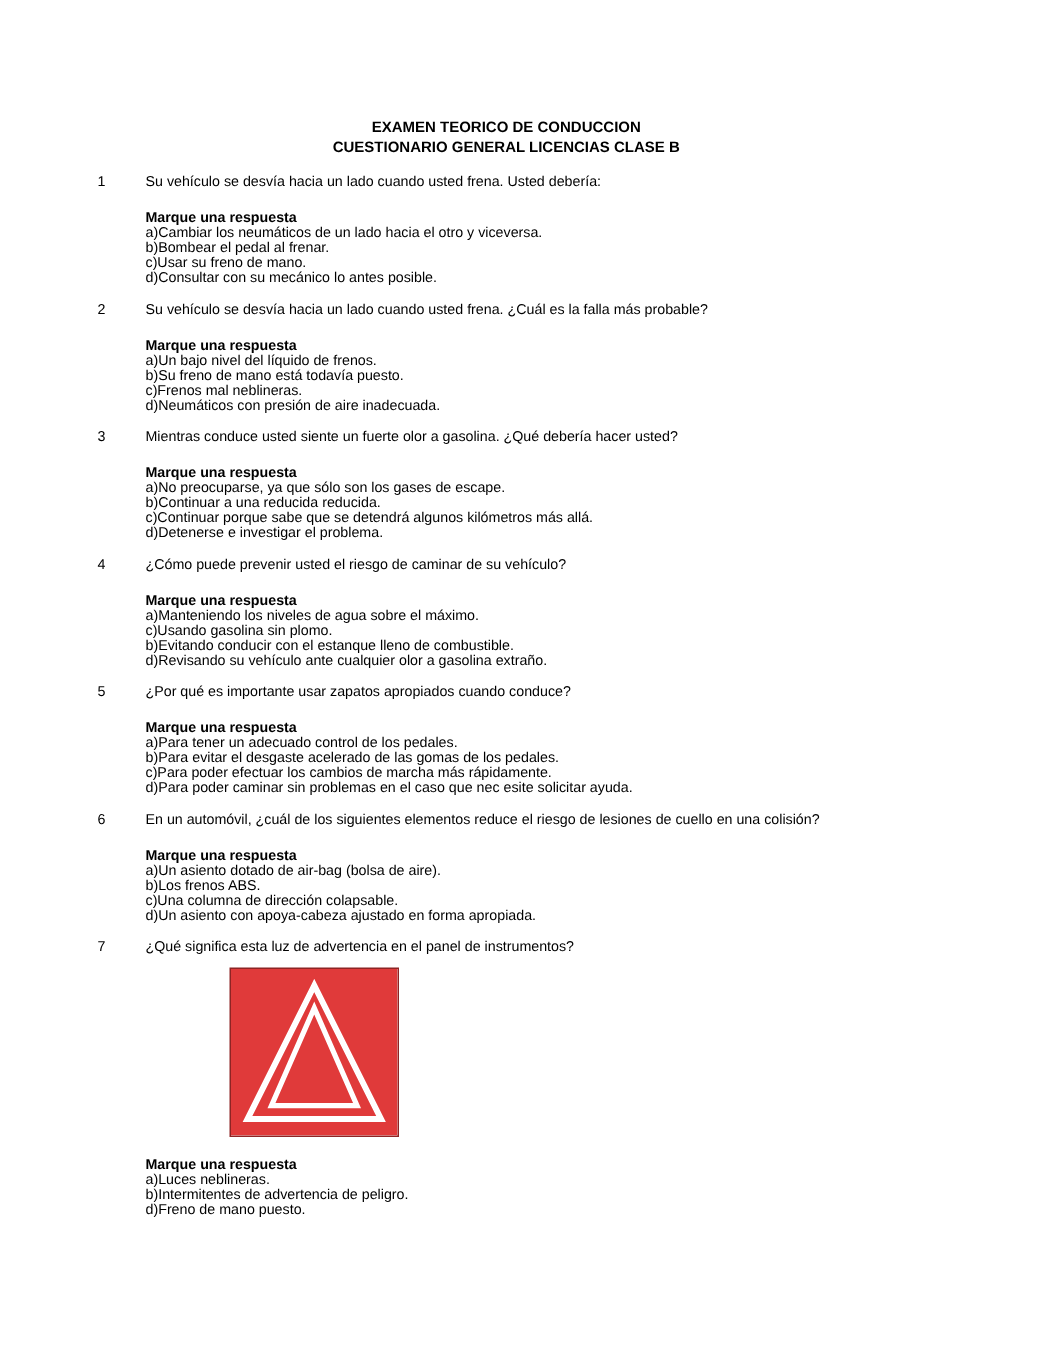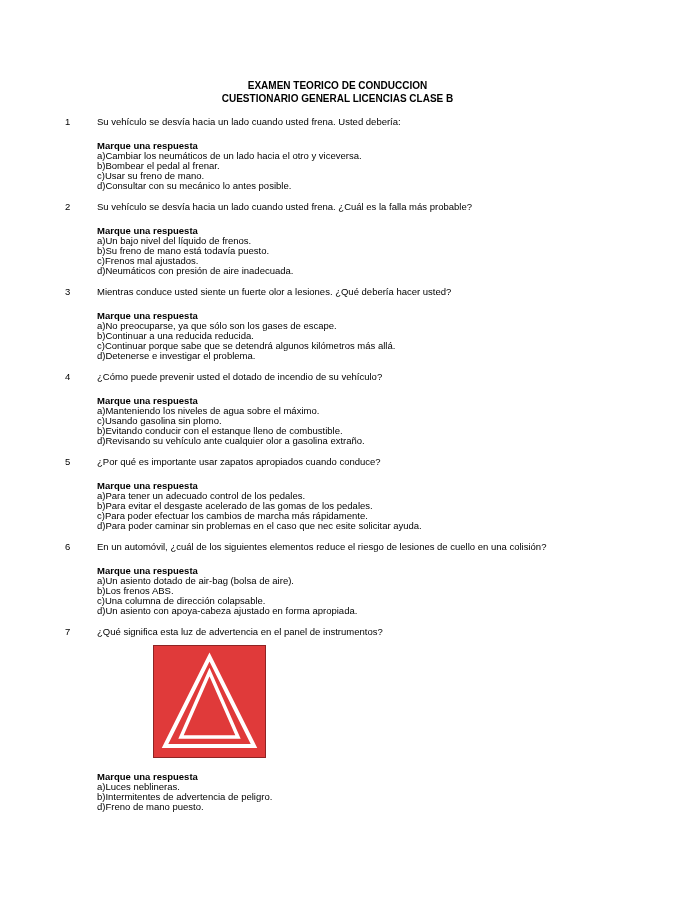--- a/index.html
+++ b/index.html
@@ -78,41 +78,41 @@
       </div>
     </div>
 
     <div class="q">
       <div class="qnum">2</div>
       <div class="qbody">
         <div>Su vehículo se desvía hacia un lado cuando usted frena. ¿Cuál es la falla más probable?</div>
         <div class="prompt">Marque una respuesta</div>
         <div>a)Un bajo nivel del líquido de frenos.</div>
         <div>b)Su freno de mano está todavía puesto.</div>
-        <div>c)Frenos mal ajustados.</div>
+        <div>c)Frenos mal neblineras.</div>
         <div>d)Neumáticos con presión de aire inadecuada.</div>
       </div>
     </div>
 
     <div class="q">
       <div class="qnum">3</div>
       <div class="qbody">
-        <div>Mientras conduce usted siente un fuerte olor a lesiones. ¿Qué debería hacer usted?</div>
+        <div>Mientras conduce usted siente un fuerte olor a gasolina. ¿Qué debería hacer usted?</div>
         <div class="prompt">Marque una respuesta</div>
         <div>a)No preocuparse, ya que sólo son los gases de escape.</div>
         <div>b)Continuar a una reducida reducida.</div>
         <div>c)Continuar porque sabe que se detendrá algunos kilómetros más allá.</div>
         <div>d)Detenerse e investigar el problema.</div>
       </div>
     </div>
 
     <div class="q">
       <div class="qnum">4</div>
       <div class="qbody">
-        <div>¿Cómo puede prevenir usted el dotado de incendio de su vehículo?</div>
+        <div>¿Cómo puede prevenir usted el riesgo de caminar de su vehículo?</div>
         <div class="prompt">Marque una respuesta</div>
         <div>a)Manteniendo los niveles de agua sobre el máximo.</div>
         <div>c)Usando gasolina sin plomo.</div>
         <div>b)Evitando conducir con el estanque lleno de combustible.</div>
         <div>d)Revisando su vehículo ante cualquier olor a gasolina extraño.</div>
       </div>
     </div>
 
     <div class="q">
       <div class="qnum">5</div>

